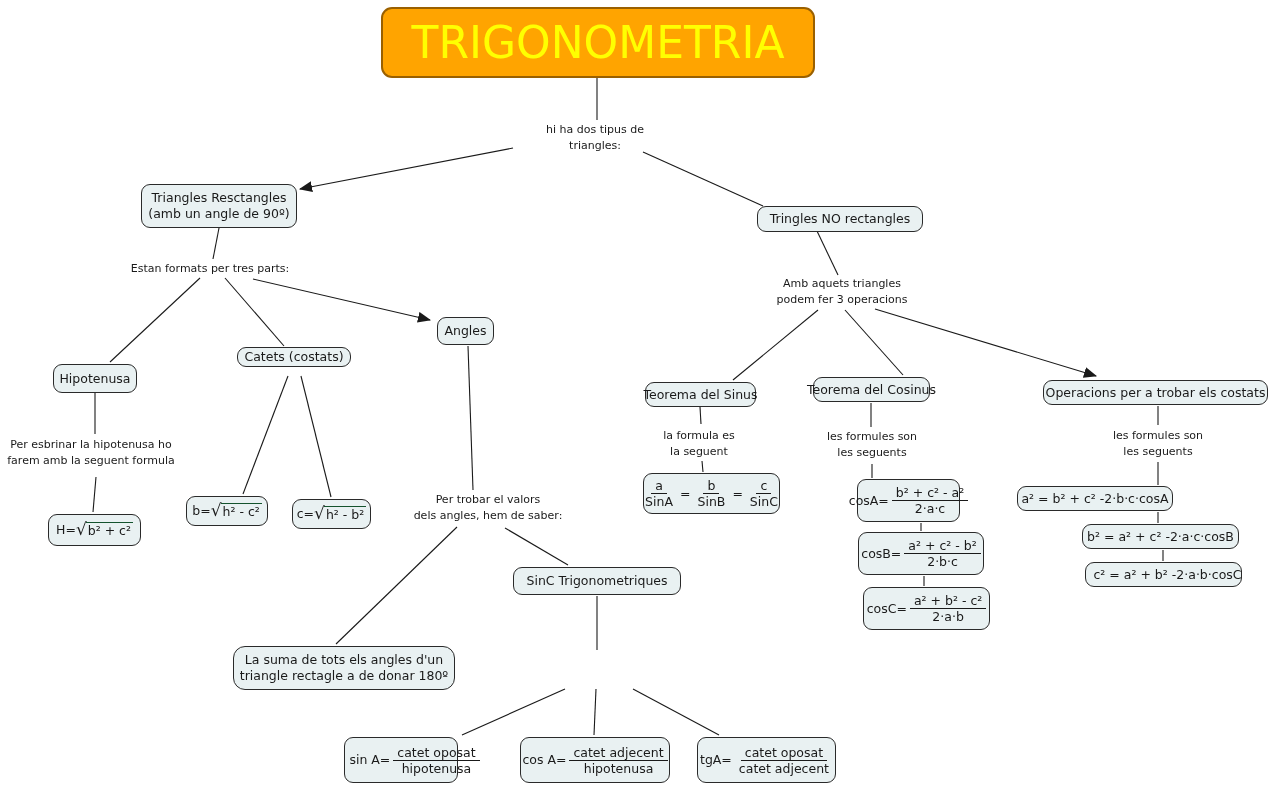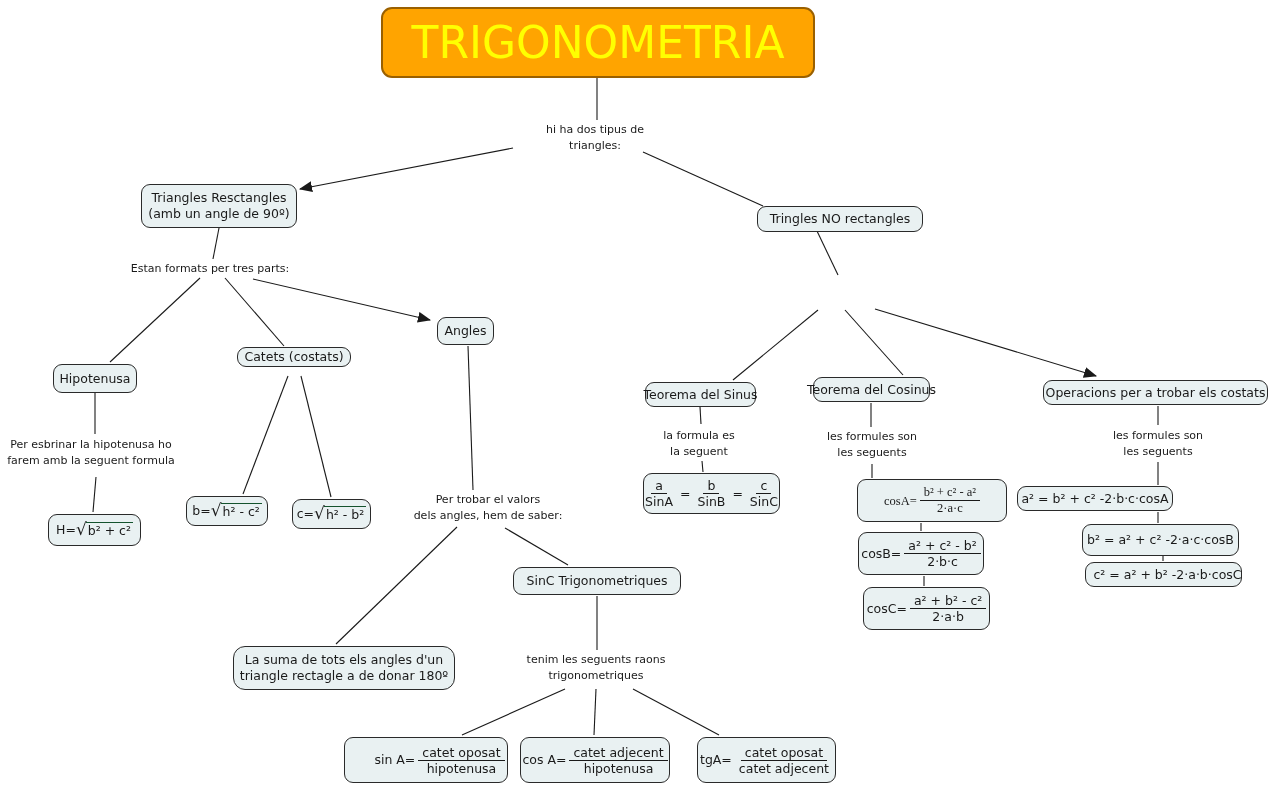--- a/index.html
+++ b/index.html
@@ -85,23 +85,23 @@
   </div>
   <div class="label" style="left:210px; top:261px;">Estan formats per tres parts:</div>
   <div class="label" style="left:91px; top:437px;">
     <div>Per esbrinar la hipotenusa ho</div>
     <div>farem amb la seguent formula</div>
   </div>
   <div class="label" style="left:488px; top:492px;">
     <div>Per trobar el valors</div>
     <div>dels angles, hem de saber:</div>
   </div>
-  <div class="label" style="left:596px; top:652px;">
-    <div>tenim les seguents raons</div>
-    <div>trigonometriques</div>
+  <div class="label" style="left:842px; top:276px;">
+    <div>Amb aquets triangles</div>
+    <div>podem fer 3 operacions</div>
   </div>
   <div class="label" style="left:699px; top:428px;">
     <div>la formula es</div>
     <div>la seguent</div>
   </div>
   <div class="label" style="left:872px; top:429px;">
     <div>les formules son</div>
     <div>les seguents</div>
   </div>
   <div class="label" style="left:1158px; top:428px;">
@@ -160,21 +160,21 @@
         <span class="den">SinB</span>
       </span>
       <span>=</span>
       <span class="frac">
         <span class="num">c</span>
         <span class="den">SinC</span>
       </span>
     </span>
   </div>
 
-  <div class="node" style="left:857px; top:479px; width:150px; height:43px;font-family:Liberation Serif, serif;">
+  <div class="node" style="left:857px; top:479px; width:103px; height:43px;">
     <span class="formula-row">
       <span>cosA=</span>
       <span class="frac">
         <span class="num">b² + c² - a²</span>
         <span class="den">2·a·c</span>
       </span>
     </span>
   </div>
   <div class="node" style="left:858px; top:532px; width:126px; height:43px;">
     <span class="formula-row">
@@ -189,24 +189,24 @@
     <span class="formula-row">
       <span>cosC=</span>
       <span class="frac">
         <span class="num">a² + b² - c²</span>
         <span class="den">2·a·b</span>
       </span>
     </span>
   </div>
 
   <div class="node" style="left:1017px; top:486px; width:156px; height:25px;">a² = b² + c² -2·b·c·cosA</div>
-  <div class="node" style="left:1082px; top:524px; width:157px; height:32px;">b² = a² + c² -2·a·c·cosB</div>
+  <div class="node" style="left:1082px; top:524px; width:157px; height:25px;">b² = a² + c² -2·a·c·cosB</div>
   <div class="node" style="left:1085px; top:562px; width:157px; height:25px;padding-left:14px;">c² = a² + b² -2·a·b·cosC</div>
 
-  <div class="node" style="left:344px; top:737px; width:164px; height:46px;padding-left:33px;">
+  <div class="node" style="left:344px; top:737px; width:114px; height:46px;padding-left:33px;">
     <span class="formula-row">
       <span>sin A=</span>
       <span class="frac">
         <span class="num">catet oposat</span>
         <span class="den">hipotenusa</span>
       </span>
     </span>
   </div>
   <div class="node" style="left:520px; top:737px; width:150px; height:46px;">
     <span class="formula-row">

